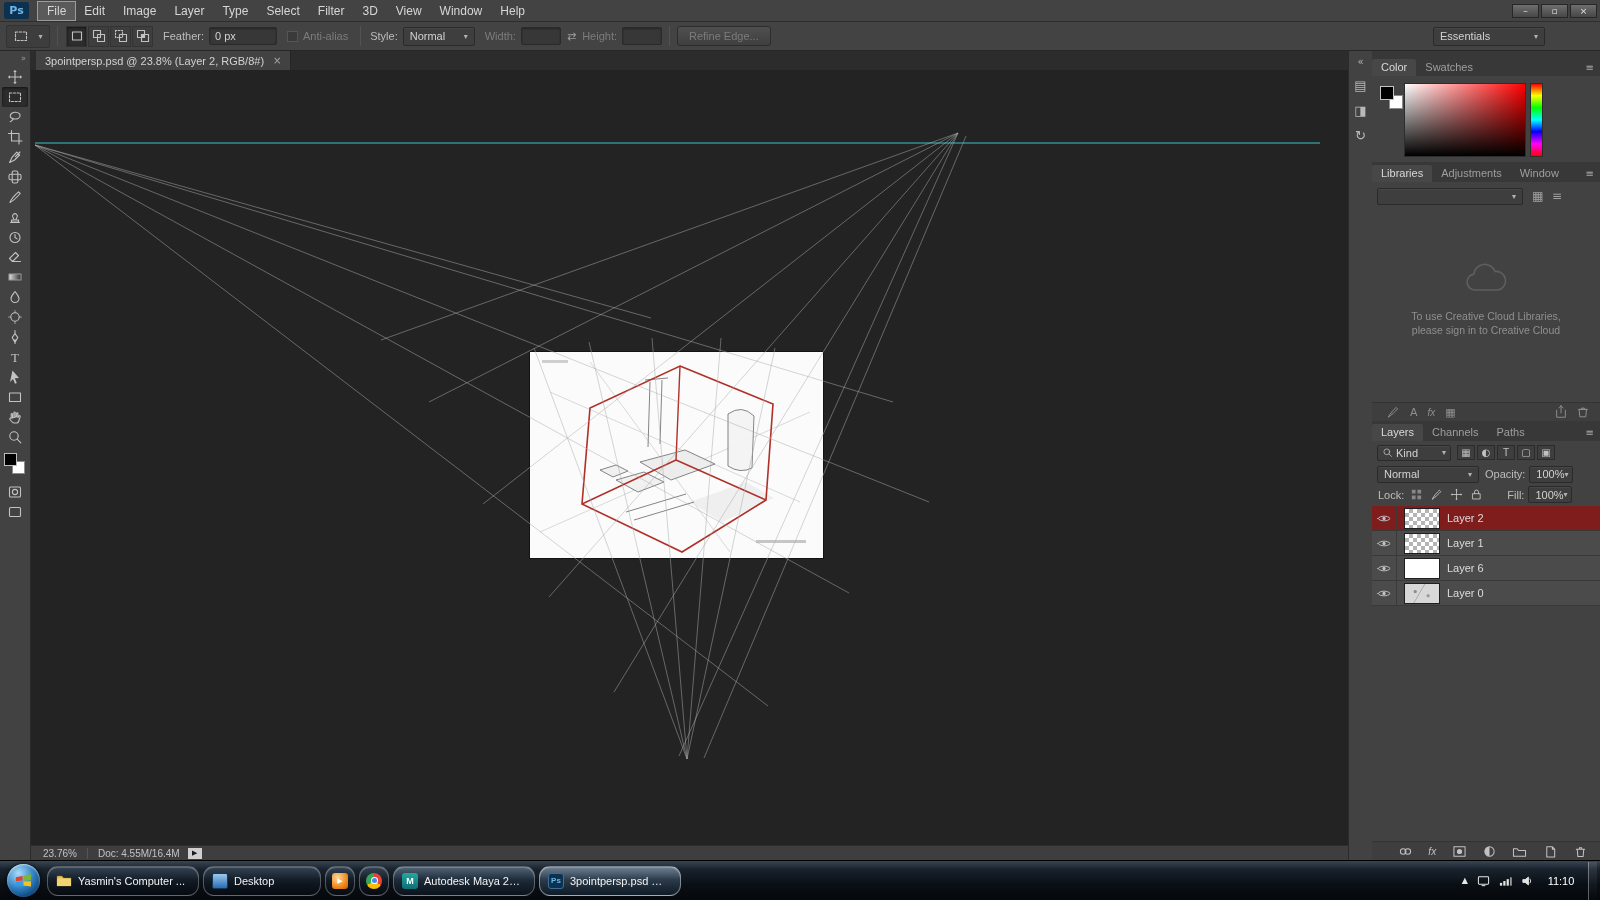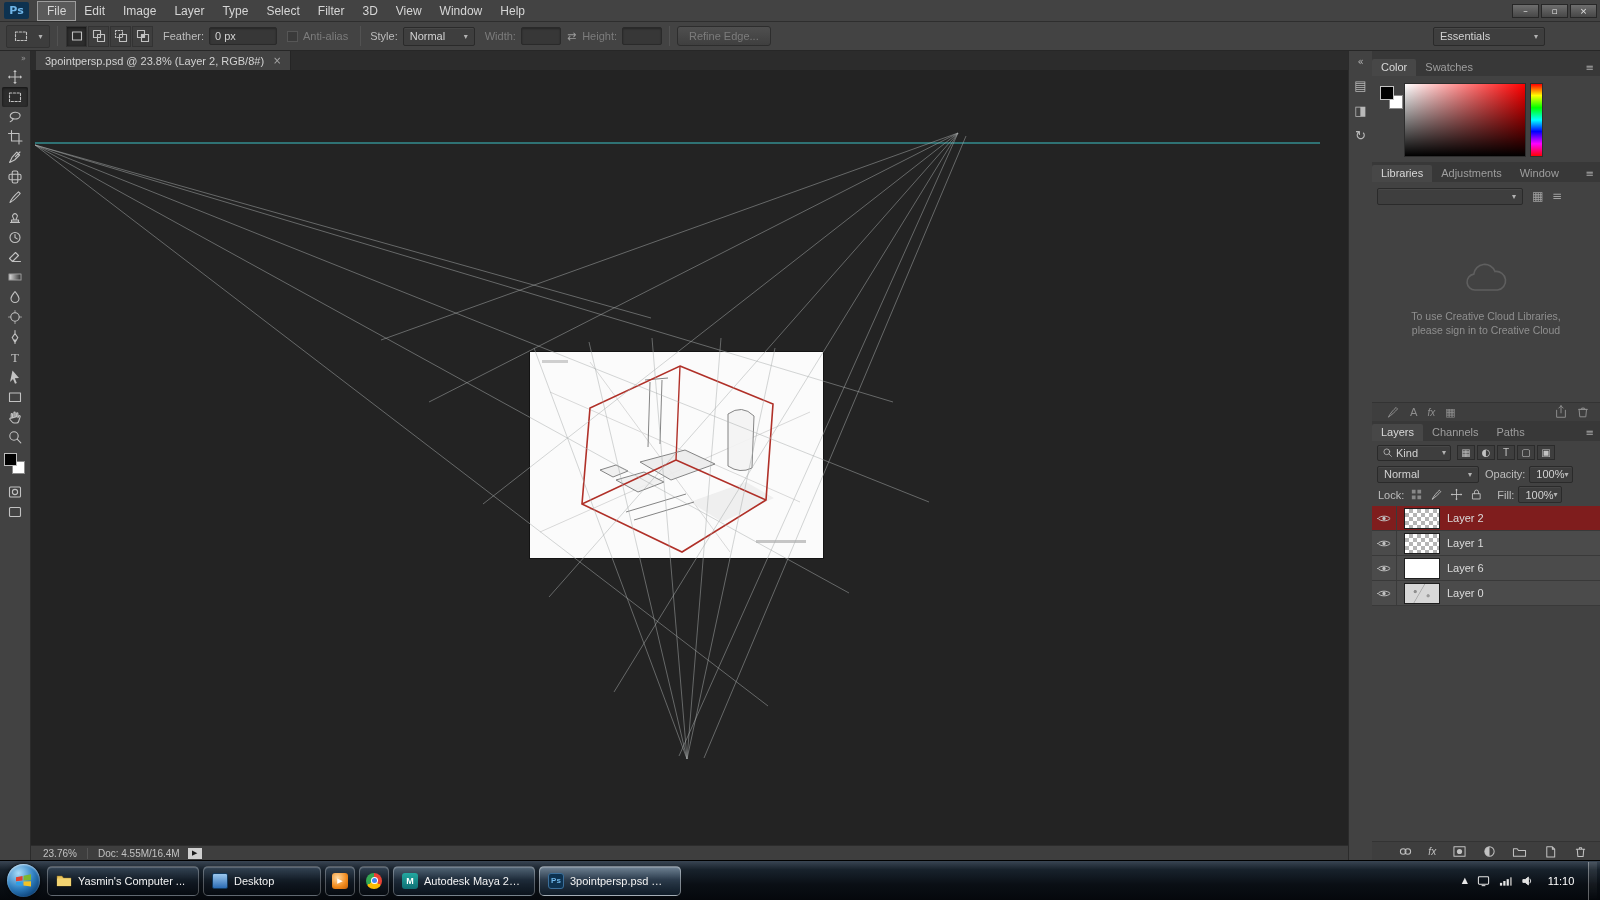--- a/index.html
+++ b/index.html
@@ -63,21 +63,21 @@
 .layer-row{height:25px;display:flex;align-items:center;border-bottom:1px solid #393939;background:#4b4b4b;color:#dcdcdc}
 .layer-row.selected{background:#7f1d1d}
 .eye-cell{width:25px;height:100%;border-right:1px solid #3a3a3a;display:flex;align-items:center;justify-content:center}
 .thumb{width:36px;height:21px;border:1px solid #1f1f1f;margin:0 7px;flex:none}
 .t-white{background:#fff}
 .t-sketch{background:#d8d8d8;background-image:radial-gradient(circle at 30% 40%,#8f8f8f 1.2px,transparent 2px),radial-gradient(circle at 68% 62%,#9a9a9a 1.2px,transparent 2px),linear-gradient(120deg,transparent 42%,#aaa 44%,transparent 46%)}
 .pbot{position:absolute;left:0;bottom:0;width:228px;height:19px;background:#3e3e3e;border-top:1px solid #333;display:flex;align-items:center}
 
 .taskbar{left:0;top:860px;width:1600px;height:40px;background:linear-gradient(#394553 0%,#18222c 22%,#0a0f15 60%,#05080c 100%);border-top:1px solid #000;display:flex;align-items:center}
 .orb{width:33px;height:33px;margin:0 5px 0 7px;border-radius:50%;background:radial-gradient(circle at 35% 28%,#a8dcf9,#2f7fc0 48%,#0b4076 80%,#06294d);box-shadow:inset 0 1px 2px rgba(255,255,255,.65),0 0 4px rgba(0,0,0,.8);display:flex;align-items:center;justify-content:center;flex:none}
-.tbtn{height:30px;margin:0 2px;border:1px solid rgba(255,255,255,.28);border-radius:5px;background:linear-gradient(rgba(120,150,180,.28),rgba(42,62,82,.22) 45%,rgba(8,14,22,.4));box-shadow:inset 0 1px 0 rgba(255,255,255,.18);display:flex;align-items:center;gap:6px;padding:0 8px;color:#f2f2f2;white-space:nowrap;overflow:hidden;flex:none}
+.tbtn{height:30px;margin:0 2px;border:1px solid rgba(255,255,255,.28);border-radius:11px;background:linear-gradient(rgba(120,150,180,.28),rgba(42,62,82,.22) 45%,rgba(8,14,22,.4));box-shadow:inset 0 1px 0 rgba(255,255,255,.18);display:flex;align-items:center;gap:6px;padding:0 8px;color:#f2f2f2;white-space:nowrap;overflow:hidden;flex:none}
 .tbtn.lit{background:linear-gradient(rgba(160,190,215,.42),rgba(70,100,130,.3) 45%,rgba(18,32,48,.42))}
 .tbtn.active{background:linear-gradient(rgba(180,205,228,.55),rgba(90,120,150,.4) 45%,rgba(25,45,65,.5));border-color:rgba(255,255,255,.42)}
 .tbtn .blabel{overflow:hidden;text-overflow:ellipsis}
 .appico{width:16px;height:16px;border-radius:3px;flex:none;display:flex;align-items:center;justify-content:center}
 .tray{margin-left:auto;display:flex;align-items:center;gap:9px;padding-right:3px;color:#e8e8e8}
 .showdesk{width:9px;height:38px;border-left:1px solid rgba(255,255,255,.35);background:linear-gradient(rgba(255,255,255,.1),rgba(255,255,255,0));flex:none}
 </style>
 </head>
 <body>
 
@@ -456,21 +456,21 @@
             <path d="M3 13.5c.8-2.8 6-8.5 8.5-10.7l1.7 1.7C11 7 5.8 12.2 3 13.5z"></path>
           </svg>
         <svg class="ic" style="margin-left:7px" width="13" height="13" viewBox="0 0 16 16">
             <path d="M8 2v12M2 8h12"></path>
             <path d="M8 1l-1.6 1.8h3.2zM8 15l-1.6-1.8h3.2zM1 8l1.8-1.6v3.2zM15 8l-1.8-1.6v3.2z" fill="#c2c2c2" stroke="none"></path>
           </svg>
         <svg class="ic" style="margin-left:7px" width="13" height="13" viewBox="0 0 16 16">
             <rect x="3.5" y="7" width="9" height="6.5"></rect>
             <path d="M5.5 7V5a2.5 2.5 0 015 0v2"></path>
           </svg>
-        <span style="margin-left:14px;color:#bdbdbd">Fill:</span>
+        <span style="margin-left:24px;color:#bdbdbd">Fill:</span>
         <div class="dd" style="margin-left:4px;width:44px;height:17px">
             <span>100%</span>
             <span class="caret glyph" style="margin-left:auto">▾</span>
           </div>
       </div>
       <div style="position:absolute;left:0;top:83px;width:228px">
         <div class="layer-row selected">
           <div class="eye-cell">
               <svg class="ic" width="14" height="9" viewBox="0 0 16 10">
                 <path d="M1 5c2.5-3.6 11.5-3.6 14 0-2.5 3.6-11.5 3.6-14 0z"></path>

